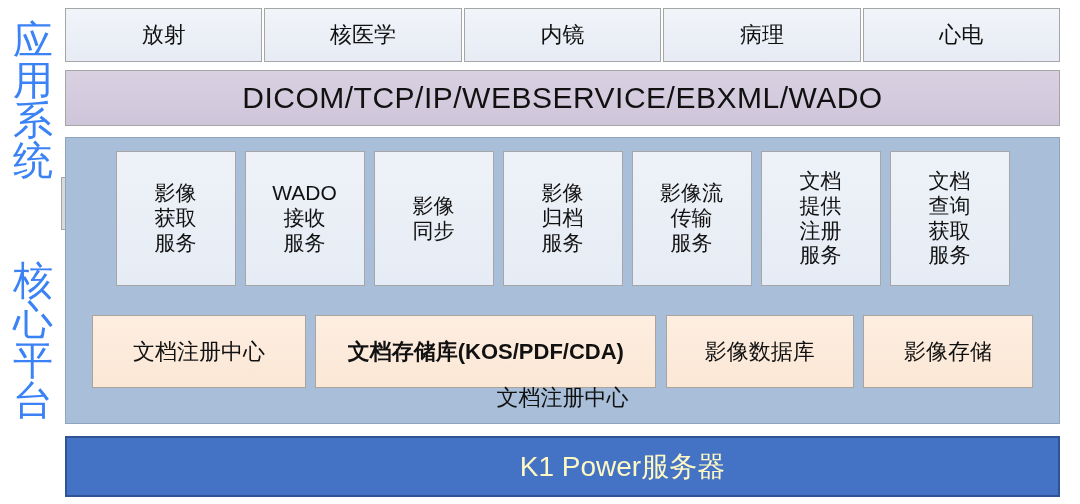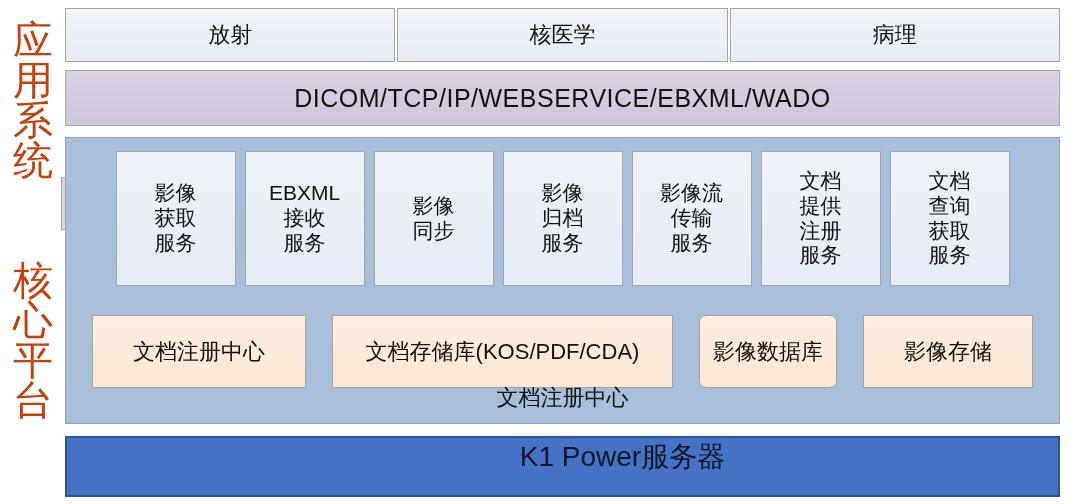--- a/index.html
+++ b/index.html
@@ -12,21 +12,21 @@
     overflow: hidden;
   }
 
   
   .side-label {
     position: absolute;
     left: 10px;
     width: 46px;
     font-size: 40px;
     line-height: 1.0;
-    color: #c2410c;
+    color: #3b82f6;
     word-break: break-all;
     text-align: center;
     letter-spacing: 0;
   }
   .side-label.top { top: 20px; }
   .side-label.bottom { top: 264px; font-family: Liberation Mono, monospace; }
 
   
   .content { position: absolute; left: 65px; width: 995px; }
 
@@ -42,21 +42,21 @@
     display: flex; align-items: center; justify-content: center;
     font-size: 22px;
   }
 
   
   .protocol-bar {
     top: 70px; height: 56px;
     background: linear-gradient(#d9d1e2, #cfc5da);
     border: 1px solid #a6a6a6;
     display: flex; align-items: center; justify-content: center;
-    font-size: 25px;
+    font-size: 30px;
     letter-spacing: 0.5px;
   }
 
   
   .platform {
     top: 137px; height: 287px;
     background: #a9bfd9;
     border: 1px solid #8fa5bf;
   }
   .services-row {
@@ -81,37 +81,37 @@
     display: flex; justify-content: space-between;
   }
   .store-box {
     height: 73px;
     background: linear-gradient(#fdeee1, #fbe7d5);
     border: 1px solid #aba49c;
     display: flex; align-items: center; justify-content: center;
     font-size: 22px;
   }
   .store-0 { width: 214px; }
-  .store-1 { width: 341px; }
-  .store-2 { width: 138px; border-radius: 7px; }
+  .store-1 { width: 341px; font-weight: bold; }
+  .store-2 { width: 188px; }
   .store-3 { width: 170px; }
   .platform-footer {
     height: 52px;
     display: flex; align-items: center; justify-content: center;
     font-size: 22px;
   }
 
   
   .server-bar {
     top: 436px; height: 61px;
     background: #4472c4;
     border: 2px solid #2f5496;
-    display: flex; align-items: flex-start; justify-content: center;
+    display: flex; align-items: center; justify-content: center;
     font-size: 28px;
-    color: #0f172a;
+    color: #fef9c3;
   }
   .server-bar span { transform: translateX(60px); }
 
   
   .left-edge-tab {
     position: absolute;
     left: 61px; top: 177px;
     width: 7px; height: 53px;
     background: #d9d9d9;
     border: 1px solid #a6a6a6;
@@ -121,31 +121,33 @@
 <body>
 
 <div class="side-label top">应用系统</div>
 <div class="side-label bottom">核心平台</div>
 
 <div class="left-edge-tab"></div>
 
 <div class="content tabs-row">
   <div class="tab">放射</div>
   <div class="tab">核医学</div>
+  <div class="tab">内镜</div>
   <div class="tab">病理</div>
+  <div class="tab">心电</div>
 </div>
 
 <div class="content protocol-bar">DICOM/TCP/IP/WEBSERVICE/EBXML/WADO</div>
 
 <div class="content platform">
   <div class="services-row">
     <div class="service-box">影像
 获取
 服务</div>
-    <div class="service-box">EBXML
+    <div class="service-box">WADO
 接收
 服务</div>
     <div class="service-box">影像
 同步</div>
     <div class="service-box">影像
 归档
 服务</div>
     <div class="service-box">影像流
 传输
 服务</div>

